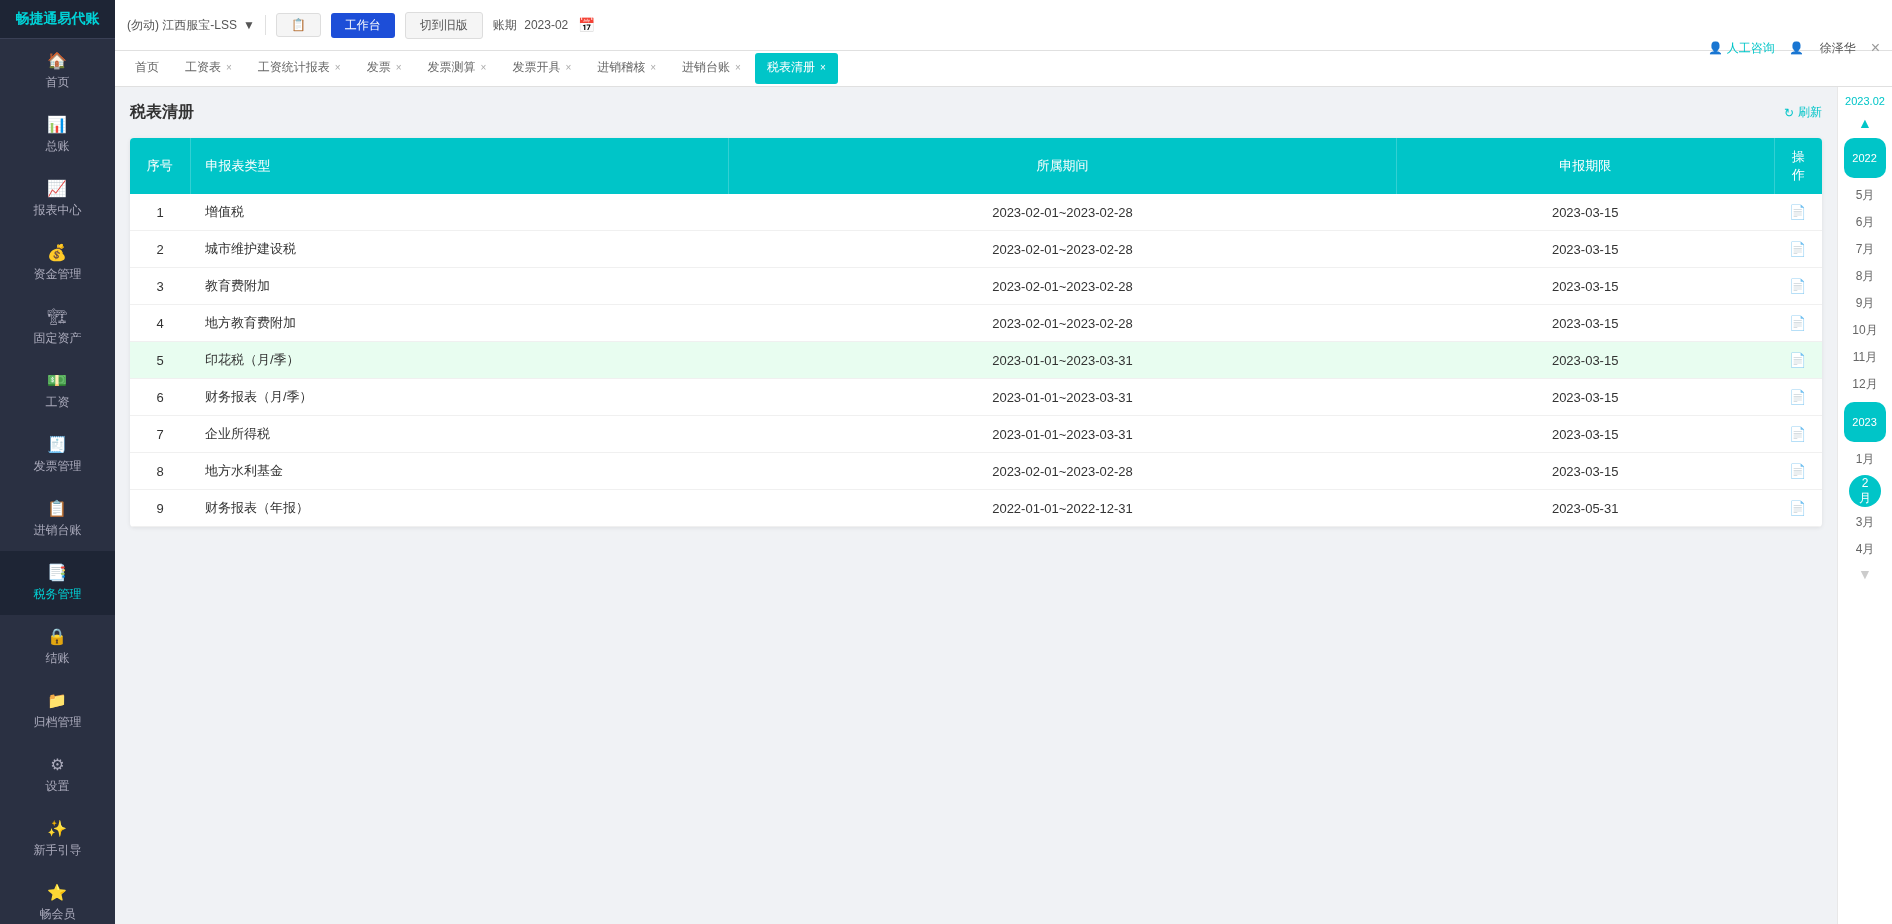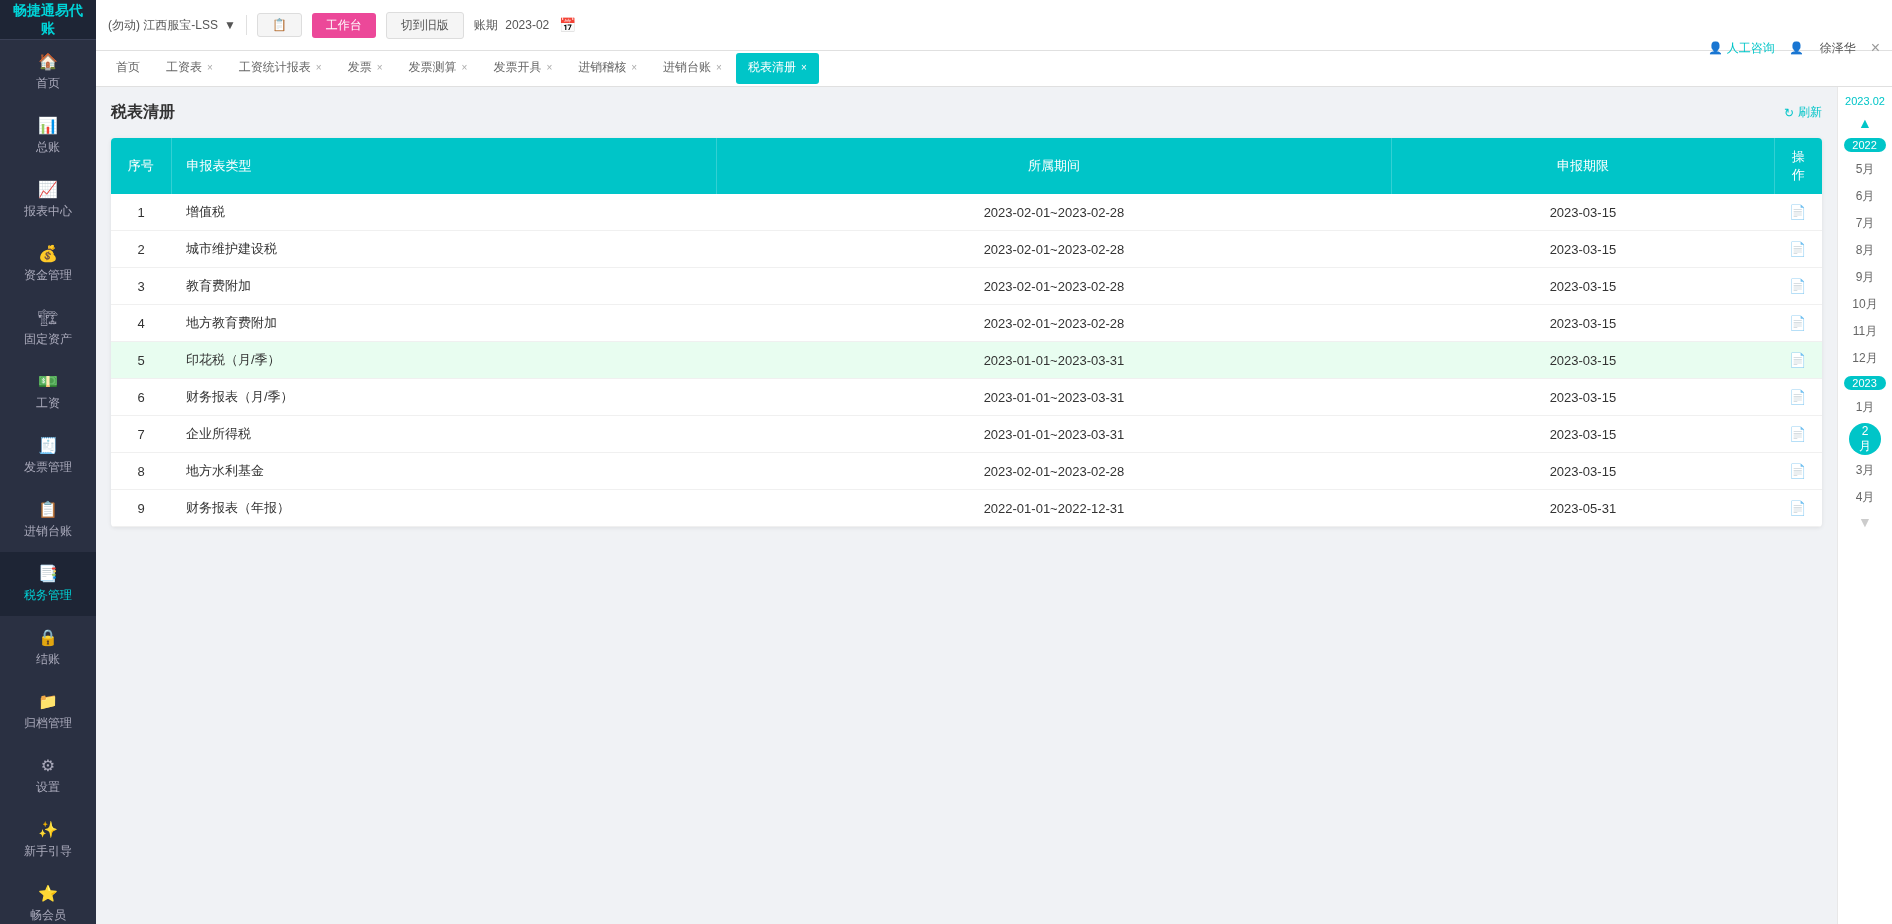--- a/index.html
+++ b/index.html
@@ -1,33 +1,33 @@
 <!DOCTYPE html>
 <html><head>
   <meta charset="utf-8">
   <style>
     * { margin: 0; padding: 0; box-sizing: border-box; }
     body { font-family: 'Microsoft YaHei', '微软雅黑', Arial, sans-serif; font-size: 13px; background: #f0f2f5; color: #333; display: flex; height: 924px; overflow: hidden; }
 
     
-    .sidebar { width: 96px; background: #2a3042; color: #ccc; display: flex; flex-direction: column; height: 100%; }
+    .sidebar { width: 115px; background: #2a3042; color: #ccc; display: flex; flex-direction: column; height: 100%; }
     .sidebar-logo { padding: 10px; background: #1e2535; color: #00d4d8; font-size: 14px; font-weight: bold; text-align: center; border-bottom: 1px solid #3a4055; height: 40px; display: flex; align-items: center; justify-content: center; }
     .sidebar-item { display: flex; flex-direction: column; align-items: center; padding: 12px 5px; cursor: pointer; font-size: 12px; color: #aab; gap: 4px; }
     .sidebar-item.active { background: #1e2535; color: #00d4d8; }
     .sidebar-item .icon { font-size: 16px; }
 
     
     .main { flex: 1; display: flex; flex-direction: column; overflow: hidden; }
 
     
     .topbar { height: 51px; background: #fff; border-bottom: 1px solid #e0e0e0; display: flex; align-items: center; padding: 0 12px; gap: 10px; z-index: 10; }
     .topbar-company { display: flex; align-items: center; gap: 6px; font-size: 12px; color: #555; cursor: pointer; }
     .topbar-divider { width: 1px; height: 20px; background: #e0e0e0; }
     .topbar-btn { padding: 4px 14px; border-radius: 3px; border: none; cursor: pointer; font-size: 12px; }
-    .topbar-btn.primary { background: #ec4899; color: #fff; }
+    .topbar-btn.primary { background: #1d4ed8; color: #fff; }
     .topbar-btn.default { background: #f5f5f5; border: 1px solid #ddd; color: #555; }
     .topbar-right { margin-left: auto; display: flex; align-items: center; gap: 15px; font-size: 12px; color: #555; margin-top: 46px; }
     .topbar-close { font-size: 16px; color: #999; cursor: pointer; }
 
     
     .tabbar { height: 36px; background: #fff; border-bottom: 1px solid #e0e0e0; display: flex; align-items: center; padding: 0 8px; gap: 2px; overflow-x: auto; }
     .tab { display: flex; align-items: center; gap: 5px; padding: 6px 12px; font-size: 12px; color: #666; cursor: pointer; border-bottom: 2px solid transparent; white-space: nowrap; }
     .tab.active { color: #fff; background: #00c5c8; border-radius: 3px; }
     .tab .tab-close { font-size: 10px; color: #aaa; cursor: pointer; }
     .tab.active .tab-close { color: #fff; }
@@ -49,21 +49,21 @@
     .data-table th:last-child { border-right: none; width: 48px; }
     .data-table tbody tr { border-bottom: 1px solid #f0f0f0; }
     .data-table tbody tr.highlighted { background: #e8fdf0; }
     .data-table td { padding: 9px 15px; font-size: 13px; text-align: center; }
     .data-table td:nth-child(2) { text-align: left; }
     .action-icon { font-size: 14px; color: #999; cursor: pointer; }
 
     
     .right-panel { width: 55px; background: #fff; border-left: 1px solid #e8e8e8; display: flex; flex-direction: column; align-items: center; padding: 8px 0; overflow-y: auto; font-size: 12px; }
     .right-panel-header { font-size: 11px; color: #00c5c8; font-weight: normal; margin-bottom: 5px; text-align: center; }
-    .year-badge { background: #00c5c8; color: #fff; border-radius: 10px; padding: 1px 8px; font-size: 11px; margin: 4px 0; cursor: pointer; }
+    .year-badge { background: #00c5c8; color: #fff; border-radius: 10px; padding: 14px 8px; font-size: 11px; margin: 4px 0; cursor: pointer; }
     .month-item { padding: 5px 8px; color: #666; cursor: pointer; text-align: center; width: 100%; display: flex; justify-content: center; }
     .month-item.active { background: #00c5c8; color: #fff; border-radius: 50%; width: 32px; height: 32px; display: flex; align-items: center; justify-content: center; margin: 2px auto; }
     .panel-nav { color: #00c5c8; cursor: pointer; font-size: 14px; margin: 3px 0; }
     .panel-nav-down { color: #ccc; cursor: pointer; font-size: 14px; margin: 3px 0; }
   </style>
 </head>
 <body>
 
 <div class="sidebar">
   <div class="sidebar-logo">畅捷通易代账</div>

